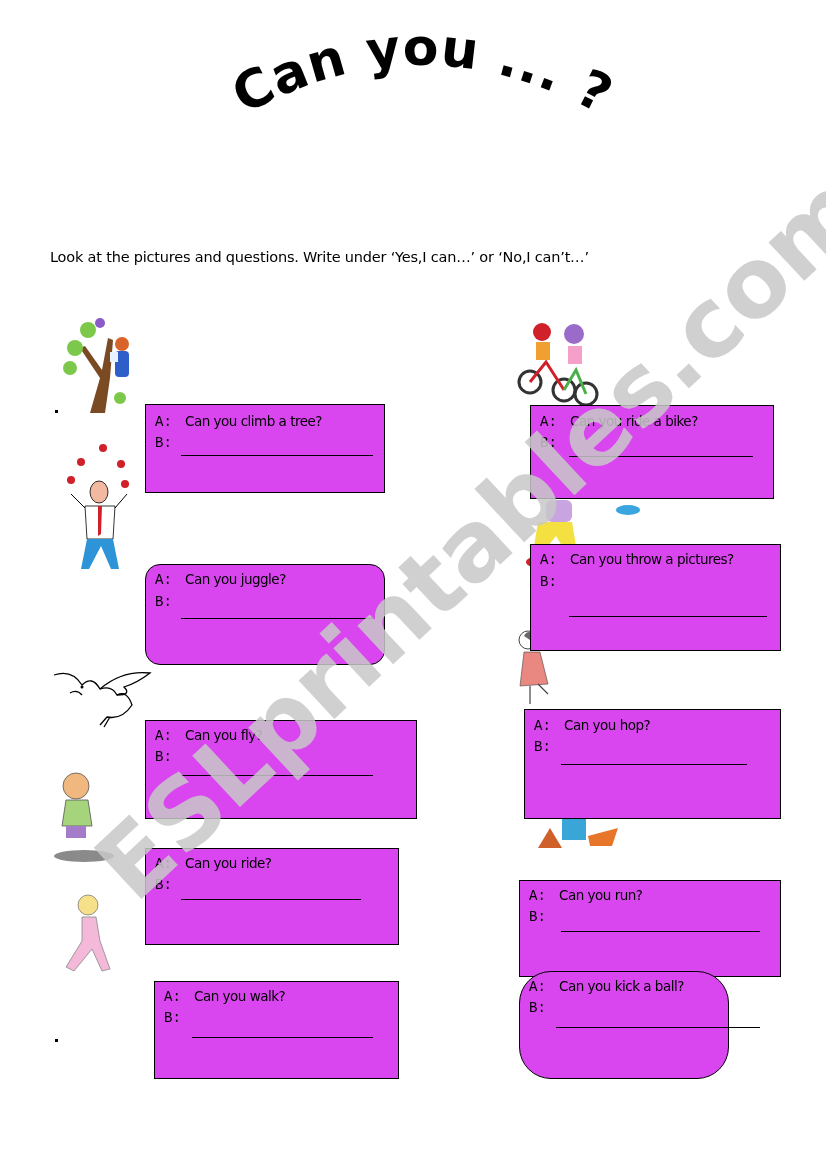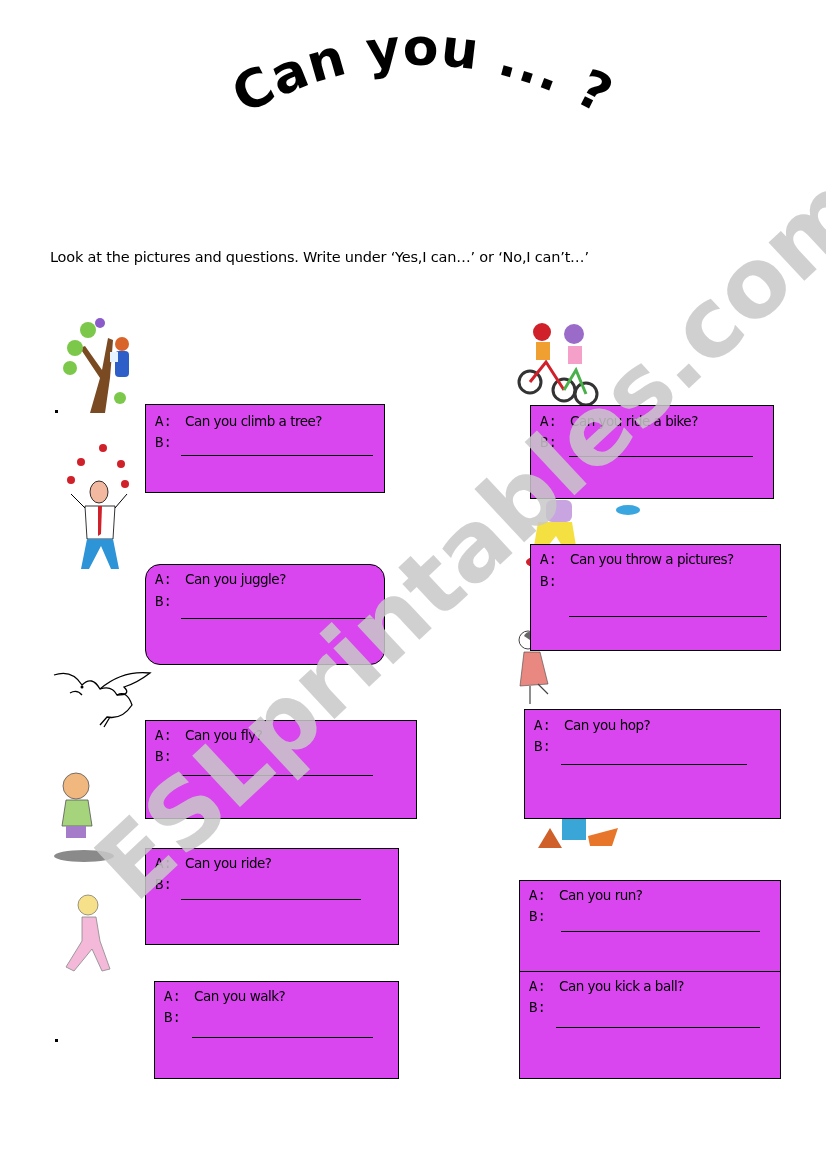--- a/index.html
+++ b/index.html
@@ -178,21 +178,21 @@
   <div class="row" style="top:27px;"><span class="lbl">B:</span></div>
   <div class="line" style="left:41px;top:50px;width:199px;"></div>
 </div>
 
 <div class="qbox" style="left:154px;top:981px;width:245px;height:98px;">
   <div class="row" style="top:6px;"><span class="lbl">A:</span><span class="q">Can you walk?</span></div>
   <div class="row" style="top:27px;"><span class="lbl">B:</span></div>
   <div class="line" style="left:37px;top:55px;width:181px;"></div>
 </div>
 
-<div class="qbox" style="left:519px;top:971px;width:262px;height:108px;">
+<div class="qbox" style="left:519px;top:971px;width:210px;height:108px;border-radius:32px;">
   <div class="row" style="top:6px;"><span class="lbl">A:</span><span class="q">Can you kick a ball?</span></div>
   <div class="row" style="top:27px;"><span class="lbl">B:</span></div>
   <div class="line" style="left:36px;top:55px;width:204px;"></div>
 </div>
 
 <div class="watermark">
   <svg width="826" height="1169" viewBox="0 0 826 1169">
     <text x="0" y="0" transform="translate(135 905) rotate(-43)" font-family="DejaVu Sans, sans-serif" font-weight="bold" font-size="96" fill="#c8c8c8" fill-opacity="0.85">ESLprintables.com</text>
   </svg>
 </div>

